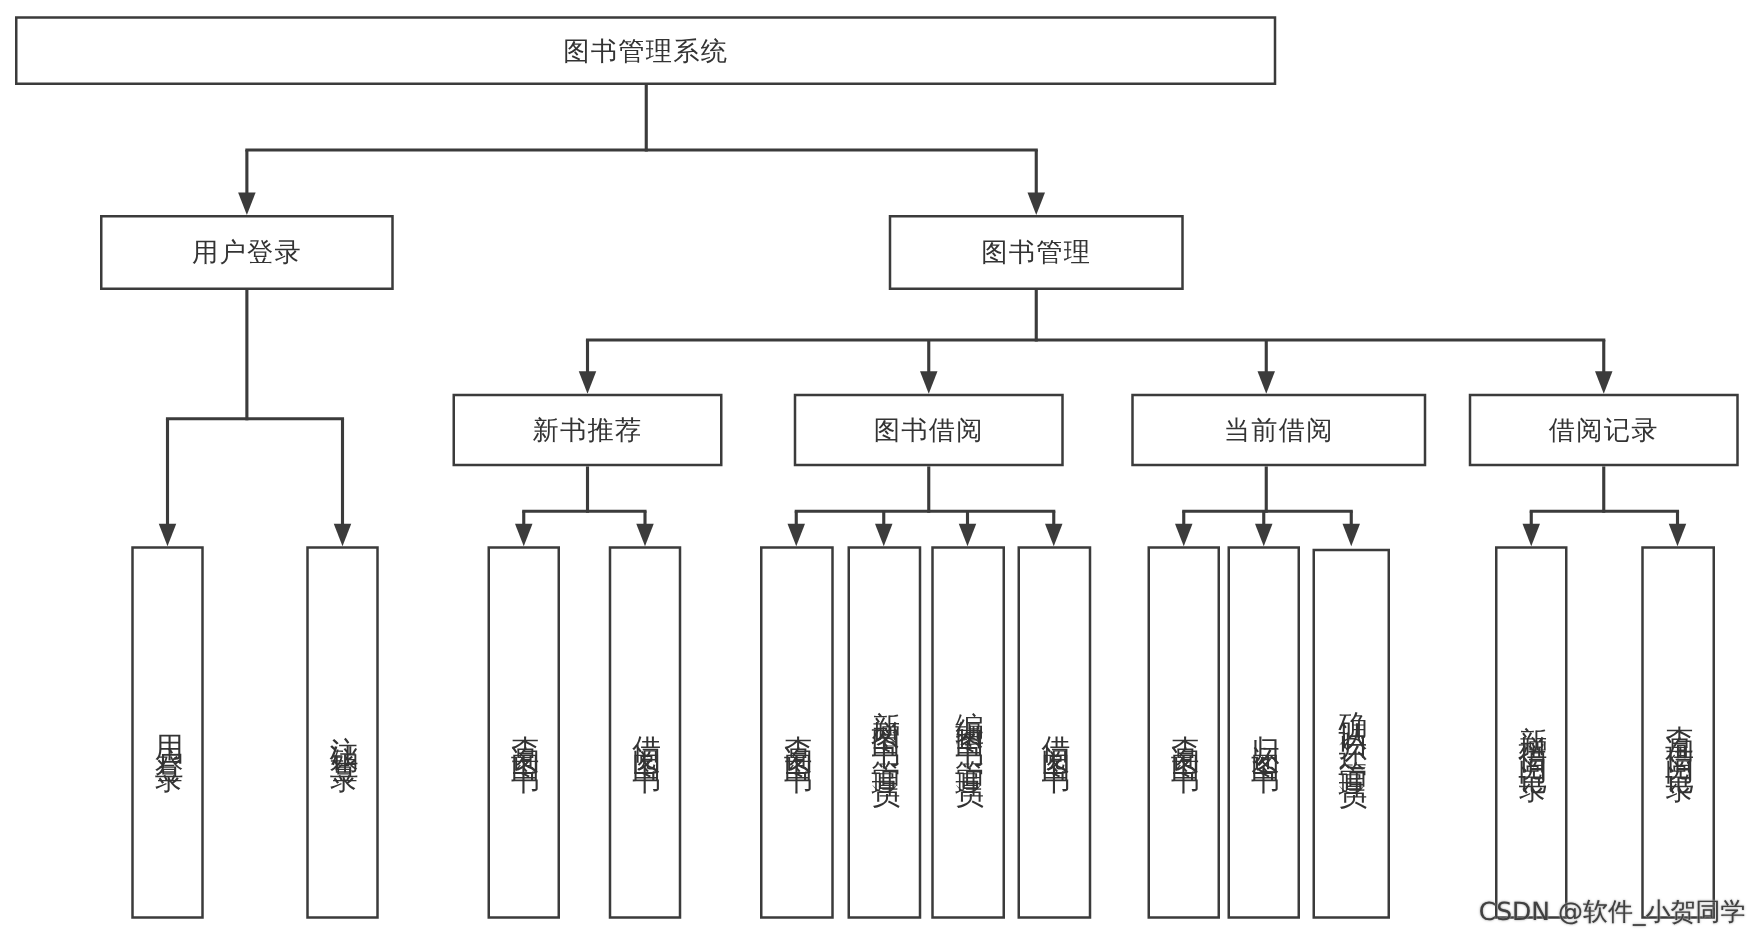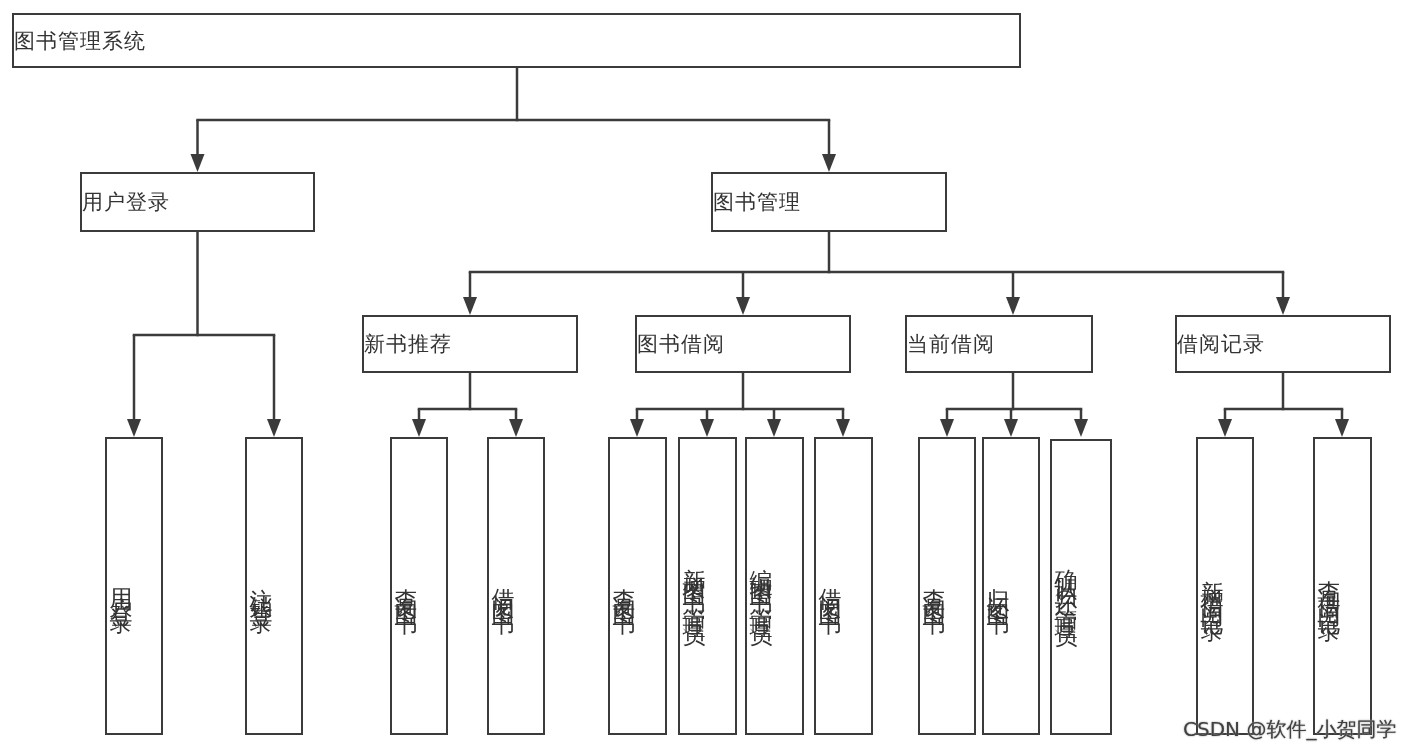--- a/index.html
+++ b/index.html
@@ -26,20 +26,21 @@
     pointer-events: none;
   }
   svg.connectors line { stroke: var(--line); stroke-width: 2.5; }
   svg.connectors polygon { fill: var(--line); }
   .node {
     position: absolute;
     background: var(--box_bg);
     border: 2.5px solid var(--line);
     display: flex;
     align-items: center;
+    justify-content: center;
     color: var(--text);
   }
   .node.h span {
     font-size: 21px;
     letter-spacing: 1px;
     white-space: nowrap;
   }
   .node.v span {
     writing-mode: vertical-rl;
     font-size: 23px;
@@ -133,21 +134,21 @@
   <div class="node h" style="left:711px; top:172px; width:236px; height:60px;">
     <span>图书管理</span>
   </div>
 
   <div class="node h" style="left:362px; top:315px; width:216px; height:58px;">
     <span>新书推荐</span>
   </div>
   <div class="node h" style="left:635px; top:315px; width:216px; height:58px;font-family:Liberation Serif, serif;">
     <span>图书借阅</span>
   </div>
-  <div class="node h" style="left:905px; top:315px; width:188px; height:58px;">
+  <div class="node h" style="left:905px; top:315px; width:236px; height:58px;">
     <span>当前借阅</span>
   </div>
   <div class="node h" style="left:1175px; top:315px; width:216px; height:58px;">
     <span>借阅记录</span>
   </div>
 
   <div class="node v" style="left:105px; top:437px; width:58px; height:298px;">
     <span>用户登录</span>
   </div>
   <div class="node v" style="left:245px; top:437px; width:58px; height:298px;">

